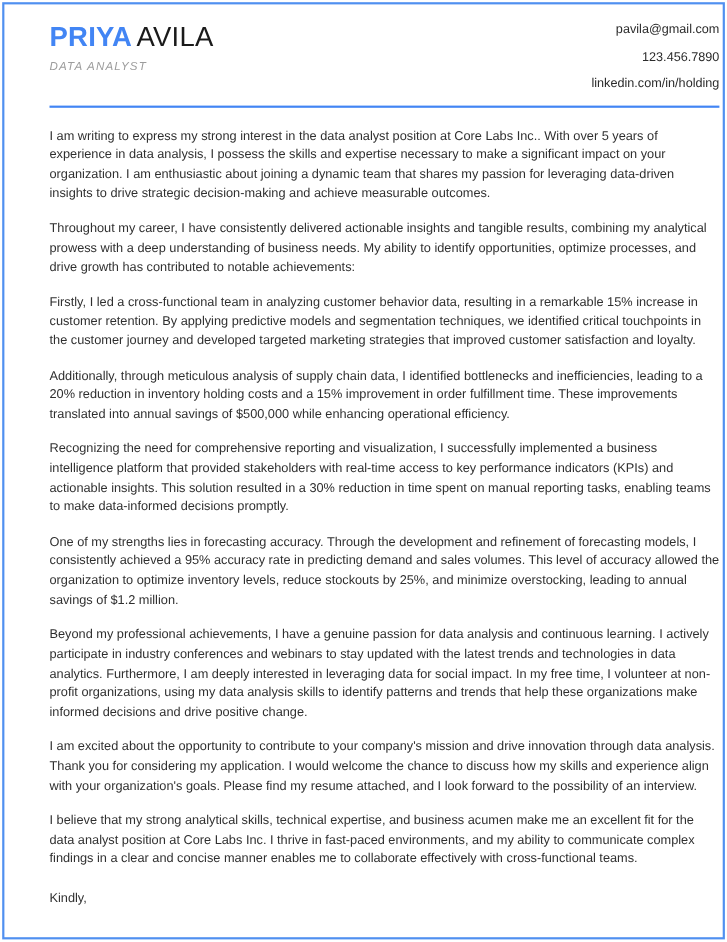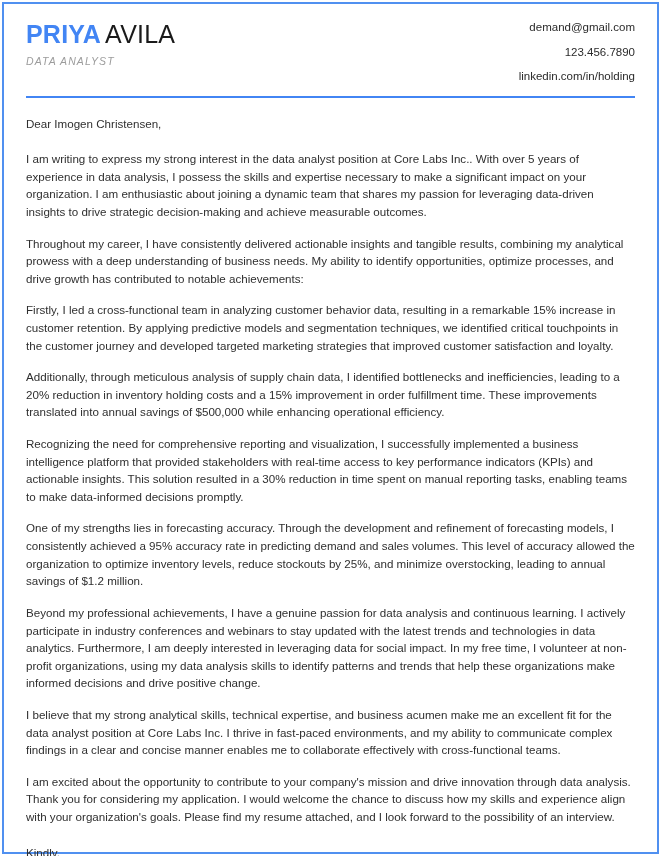--- a/index.html
+++ b/index.html
@@ -11,20 +11,21 @@
     font-family: "Liberation Sans", sans-serif;
     -webkit-font-smoothing: antialiased;
   }
   #page {
     position: relative;
     width: 661px;
     height: 856px;
     box-sizing: border-box;
     background: #ffffff;
     overflow: hidden;
+    padding-left: 19px;
   }
   .page-border {
     position: absolute;
     left: 2px;
     top: 2px;
     right: 2px;
     bottom: 2px;
     border: 2px solid #5090f0;
     box-sizing: border-box;
     pointer-events: none;
@@ -120,37 +121,36 @@
 
     <div class="header">
       <div class="identity">
         <div class="name-line">
           <span class="name-first">PRIYA</span><span class="name-last">AVILA</span>
         </div>
         <div class="job-title">DATA ANALYST</div>
       </div>
 
       <div class="contacts">
-        <div class="c-line">demand@gmail.com</div>
+        <div class="c-line">pavila@gmail.com</div>
         <div class="c-line">123.456.7890</div>
         <div class="c-line">linkedin.com/in/holding</div>
       </div>
     </div>
 
     <div class="divider"></div>
 
     <div class="letter">
-      <p class="salutation">Dear Imogen Christensen,</p>
       <p>I am writing to express my strong interest in the data analyst position at Core Labs Inc.. With over 5 years of experience in data analysis, I possess the skills and expertise necessary to make a significant impact on your organization. I am enthusiastic about joining a dynamic team that shares my passion for leveraging data-driven insights to drive strategic decision-making and achieve measurable outcomes.</p>
       <p>Throughout my career, I have consistently delivered actionable insights and tangible results, combining my analytical prowess with a deep understanding of business needs. My ability to identify opportunities, optimize processes, and drive growth has contributed to notable achievements:</p>
       <p>Firstly, I led a cross-functional team in analyzing customer behavior data, resulting in a remarkable 15% increase in customer retention. By applying predictive models and segmentation techniques, we identified critical touchpoints in the customer journey and developed targeted marketing strategies that improved customer satisfaction and loyalty.</p>
       <p>Additionally, through meticulous analysis of supply chain data, I identified bottlenecks and inefficiencies, leading to a 20% reduction in inventory holding costs and a 15% improvement in order fulfillment time. These improvements translated into annual savings of $500,000 while enhancing operational efficiency.</p>
       <p>Recognizing the need for comprehensive reporting and visualization, I successfully implemented a business intelligence platform that provided stakeholders with real-time access to key performance indicators (KPIs) and actionable insights. This solution resulted in a 30% reduction in time spent on manual reporting tasks, enabling teams to make data-informed decisions promptly.</p>
       <p>One of my strengths lies in forecasting accuracy. Through the development and refinement of forecasting models, I consistently achieved a 95% accuracy rate in predicting demand and sales volumes. This level of accuracy allowed the organization to optimize inventory levels, reduce stockouts by 25%, and minimize overstocking, leading to annual savings of $1.2 million.</p>
       <p>Beyond my professional achievements, I have a genuine passion for data analysis and continuous learning. I actively participate in industry conferences and webinars to stay updated with the latest trends and technologies in data analytics. Furthermore, I am deeply interested in leveraging data for social impact. In my free time, I volunteer at non-profit organizations, using my data analysis skills to identify patterns and trends that help these organizations make informed decisions and drive positive change.</p>
+      <p>I am excited about the opportunity to contribute to your company's mission and drive innovation through data analysis. Thank you for considering my application. I would welcome the chance to discuss how my skills and experience align with your organization's goals. Please find my resume attached, and I look forward to the possibility of an interview.</p>
       <p>I believe that my strong analytical skills, technical expertise, and business acumen make me an excellent fit for the data analyst position at Core Labs Inc. I thrive in fast-paced environments, and my ability to communicate complex findings in a clear and concise manner enables me to collaborate effectively with cross-functional teams.</p>
-      <p>I am excited about the opportunity to contribute to your company's mission and drive innovation through data analysis. Thank you for considering my application. I would welcome the chance to discuss how my skills and experience align with your organization's goals. Please find my resume attached, and I look forward to the possibility of an interview.</p>
       <p class="closing">Kindly,</p>
 
     </div>
 
   </div>
 </div>
 
 </body></html>

